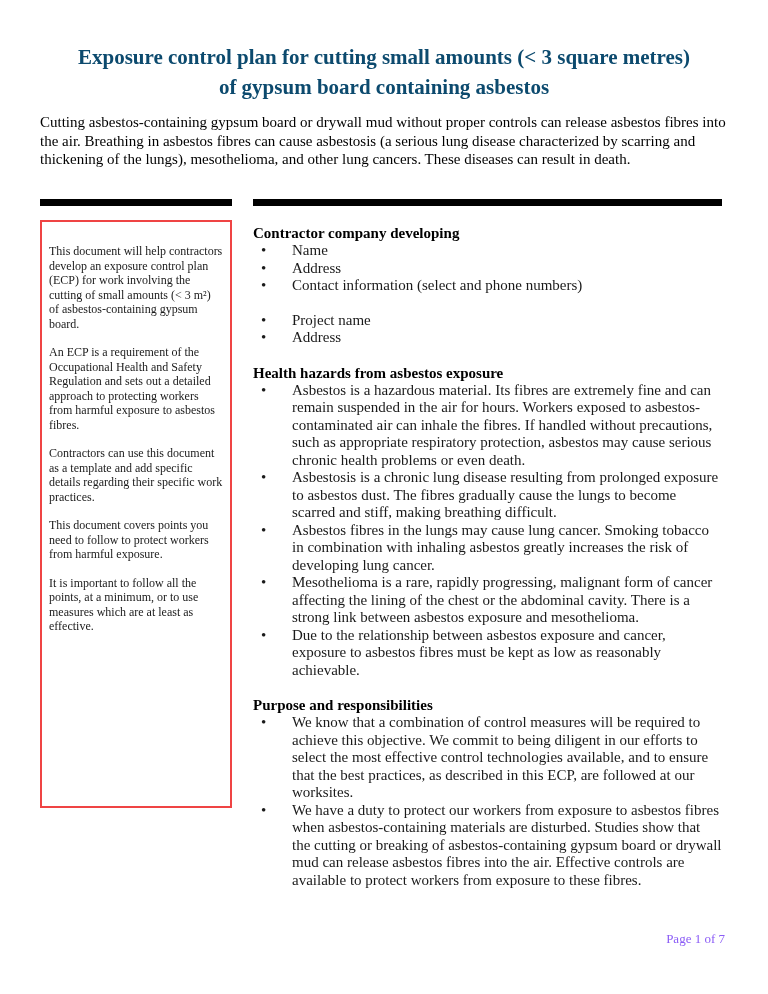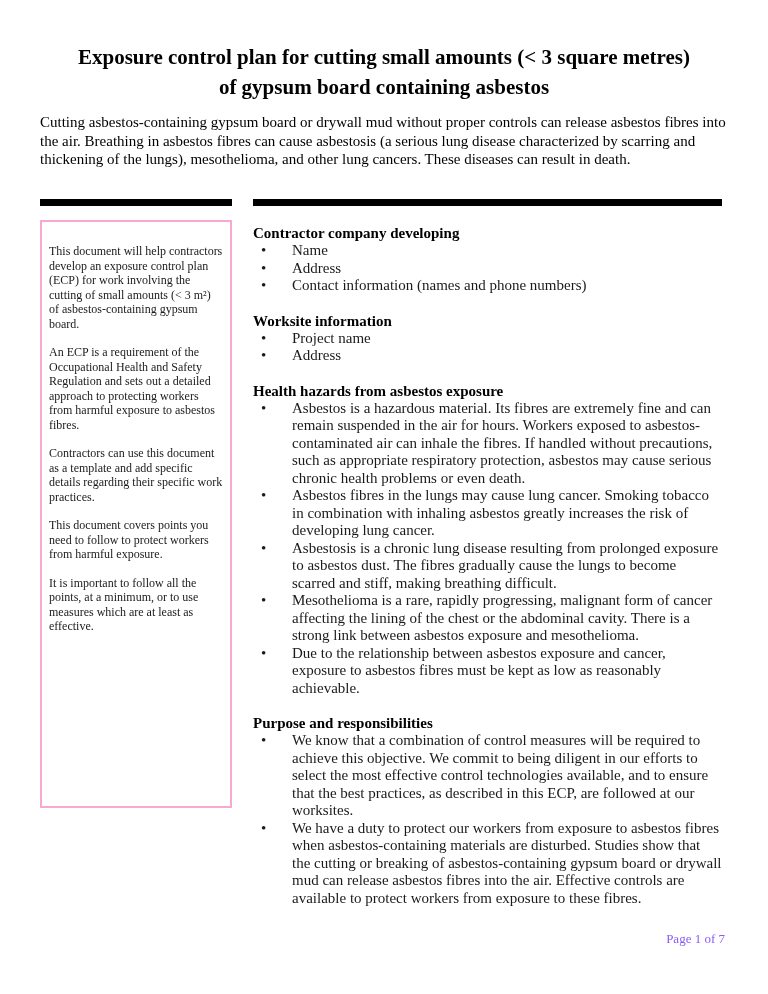--- a/index.html
+++ b/index.html
@@ -19,21 +19,21 @@
   .title {
     position: absolute;
     top: 42px;
     left: 20px;
     right: 20px;
     margin: 0;
     text-align: center;
     font-size: 21px;
     font-weight: bold;
     line-height: 30px;
-    color: #000000;
+    color: #0c4a6e;
   }
   .intro {
     position: absolute;
     top: 113px;
     left: 40px;
     width: 690px;
     margin: 0;
     font-size: 15px;
     line-height: 18.5px;
     color: #000000;
@@ -51,21 +51,21 @@
     width: 469px;
   }
   .bar {
     height: 7px;
     background: #000000;
   }
   .side-box {
     box-sizing: border-box;
     margin-top: 14px;
     height: 588px;
-    border: 2px solid #f9a8d4;
+    border: 2px solid #ef4444;
     padding: 22px 7px 0 7px;
   }
   .side-para {
     margin: 0 0 14px 0;
     font-size: 12px;
     line-height: 14.5px;
     color: #1a1a1a;
   }
   .sections {
     margin-top: 18px;
@@ -127,36 +127,35 @@
   </div>
 
   <div class="right-col">
     <div class="bar"></div>
     <div class="sections" id="main-sections">
         <div class="section">
           <h3 class="section-heading">Contractor company developing</h3>
           <ul class="bullet-list">
             <li class="bullet-item">Name</li>
             <li class="bullet-item">Address</li>
-            <li class="bullet-item">Contact information (names and phone numbers)</li>
+            <li class="bullet-item">Contact information (select and phone numbers)</li>
           </ul>
         </div>
         <div class="section">
-          <h3 class="section-heading">Worksite information</h3>
           <ul class="bullet-list">
             <li class="bullet-item">Project name</li>
             <li class="bullet-item">Address</li>
           </ul>
         </div>
         <div class="section">
           <h3 class="section-heading">Health hazards from asbestos exposure</h3>
           <ul class="bullet-list">
             <li class="bullet-item">Asbestos is a hazardous material. Its fibres are extremely fine and can remain suspended in the air for hours. Workers exposed to asbestos-contaminated air can inhale the fibres. If handled without precautions, such as appropriate respiratory protection, asbestos may cause serious chronic health problems or even death.</li>
+            <li class="bullet-item">Asbestosis is a chronic lung disease resulting from prolonged exposure to asbestos dust. The fibres gradually cause the lungs to become scarred and stiff, making breathing difficult.</li>
             <li class="bullet-item">Asbestos fibres in the lungs may cause lung cancer. Smoking tobacco in combination with inhaling asbestos greatly increases the risk of developing lung cancer.</li>
-            <li class="bullet-item">Asbestosis is a chronic lung disease resulting from prolonged exposure to asbestos dust. The fibres gradually cause the lungs to become scarred and stiff, making breathing difficult.</li>
             <li class="bullet-item">Mesothelioma is a rare, rapidly progressing, malignant form of cancer affecting the lining of the chest or the abdominal cavity. There is a strong link between asbestos exposure and mesothelioma.</li>
             <li class="bullet-item">Due to the relationship between asbestos exposure and cancer, exposure to asbestos fibres must be kept as low as reasonably achievable.</li>
           </ul>
         </div>
         <div class="section">
           <h3 class="section-heading">Purpose and responsibilities</h3>
           <ul class="bullet-list">
             <li class="bullet-item">We know that a combination of control measures will be required to achieve this objective. We commit to being diligent in our efforts to select the most effective control technologies available, and to ensure that the best practices, as described in this ECP, are followed at our worksites.</li>
             <li class="bullet-item">We have a duty to protect our workers from exposure to asbestos fibres when asbestos-containing materials are disturbed. Studies show that the cutting or breaking of asbestos-containing gypsum board or drywall mud can release asbestos fibres into the air. Effective controls are available to protect workers from exposure to these fibres.</li>
           </ul>

